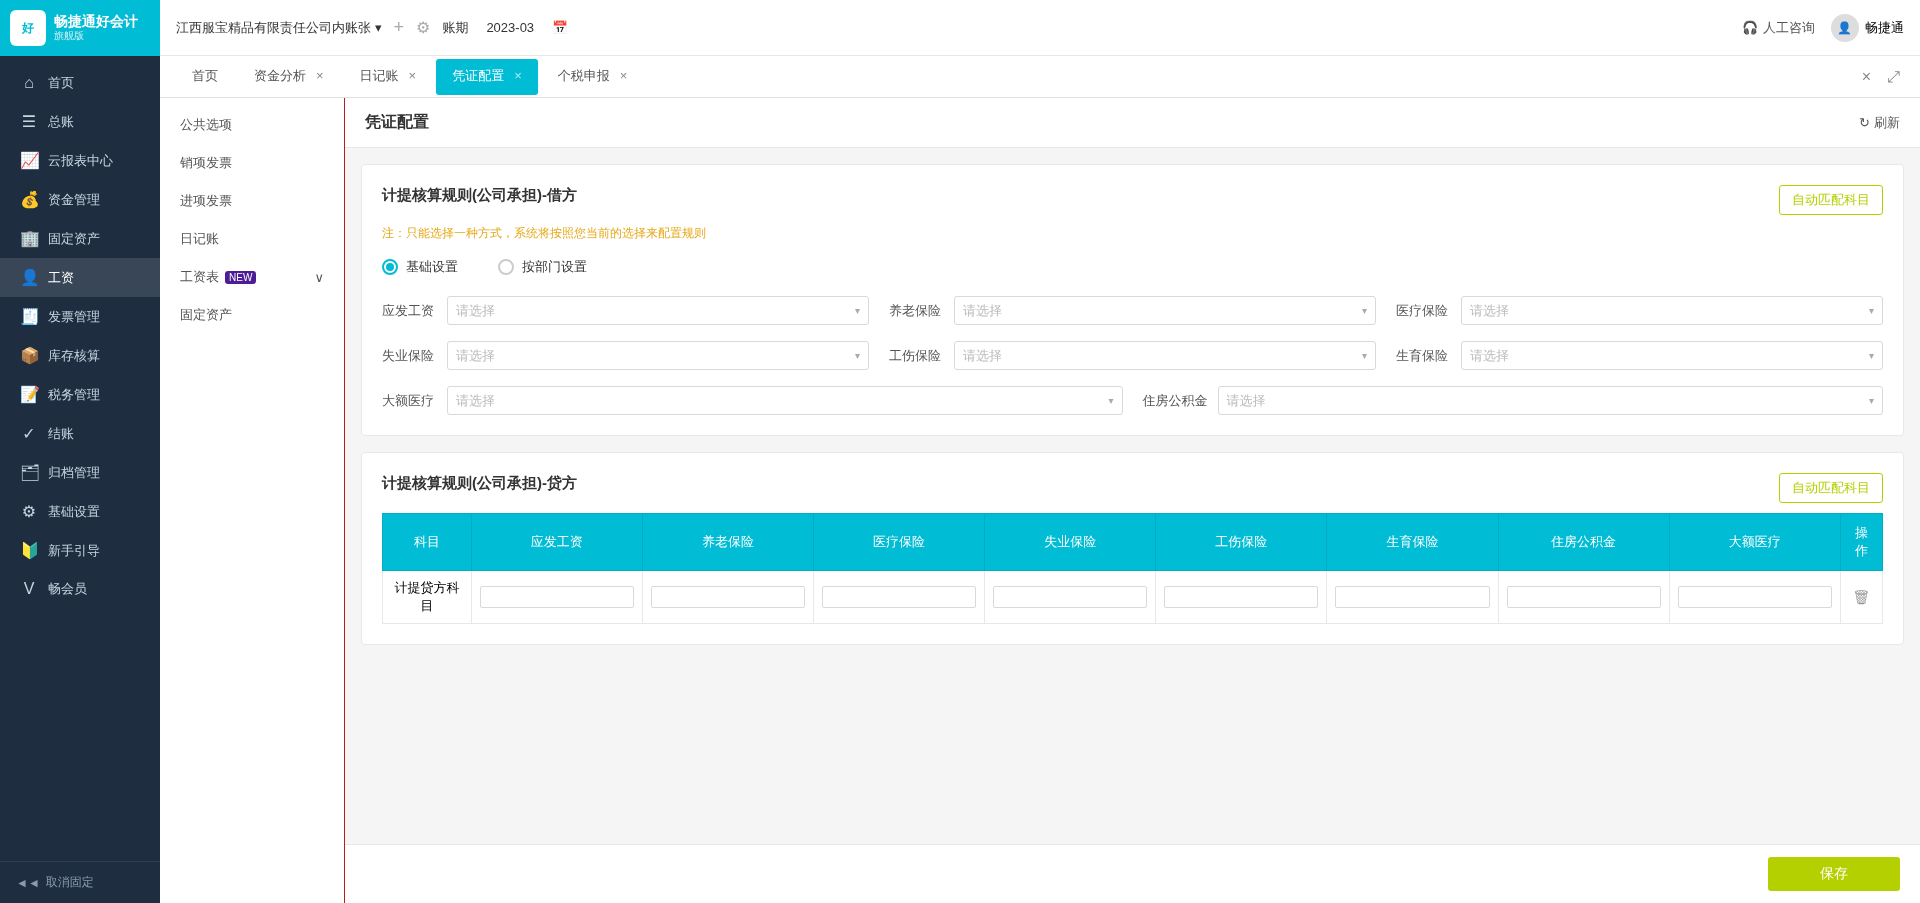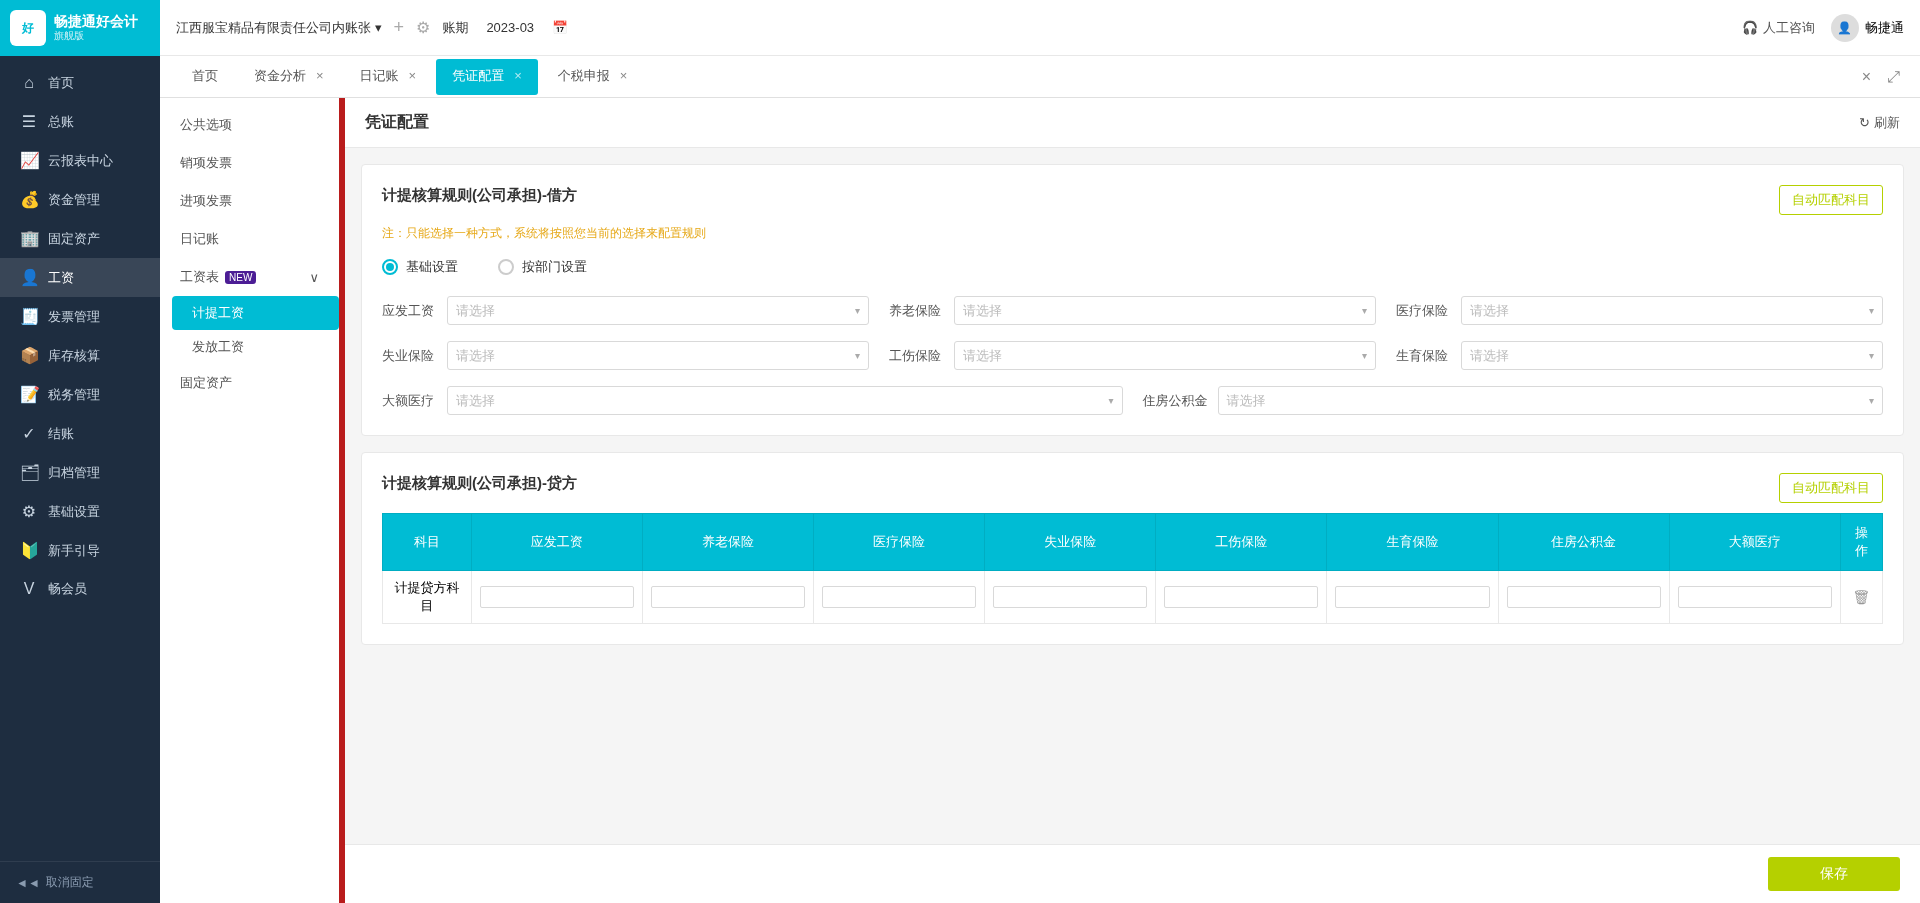--- a/index.html
+++ b/index.html
@@ -132,21 +132,21 @@
       display: flex;
       overflow: hidden;
       background: #f5f5f5;
     }
 
     
     .sub-nav {
       width: 185px;
       min-width: 185px;
       background: white;
-      border-right: 6px solid #b91c1c;
+      border-right: 1px solid #b91c1c;
       overflow-y: auto;
       padding: 8px 0;
     }
     .sub-nav-item {
       padding: 10px 20px;
       font-size: 13px;
       color: #555;
       cursor: pointer;
       display: flex;
       align-items: center;
@@ -510,28 +510,20 @@
       </div>
       <div class="sub-nav-item">
         <span>日记账</span>
       </div>
       <div class="sub-nav-group">
         <span class="sub-nav-group-label">
           <span>工资表</span>
           <span class="new-badge">NEW</span>
         </span>
         <span>∨</span>
-      </div>
-      <div class="sub-nav-children">
-        <div class="sub-nav-child active">
-          <span>计提工资</span>
-        </div>
-        <div class="sub-nav-child">
-          <span>发放工资</span>
-        </div>
       </div>
       <div class="sub-nav-item">
         <span>固定资产</span>
       </div>
     </div>
 
     <div class="content-area">
       <div class="content-header">
         <h2 class="page-title">凭证配置</h2>
         <button class="refresh-btn">

